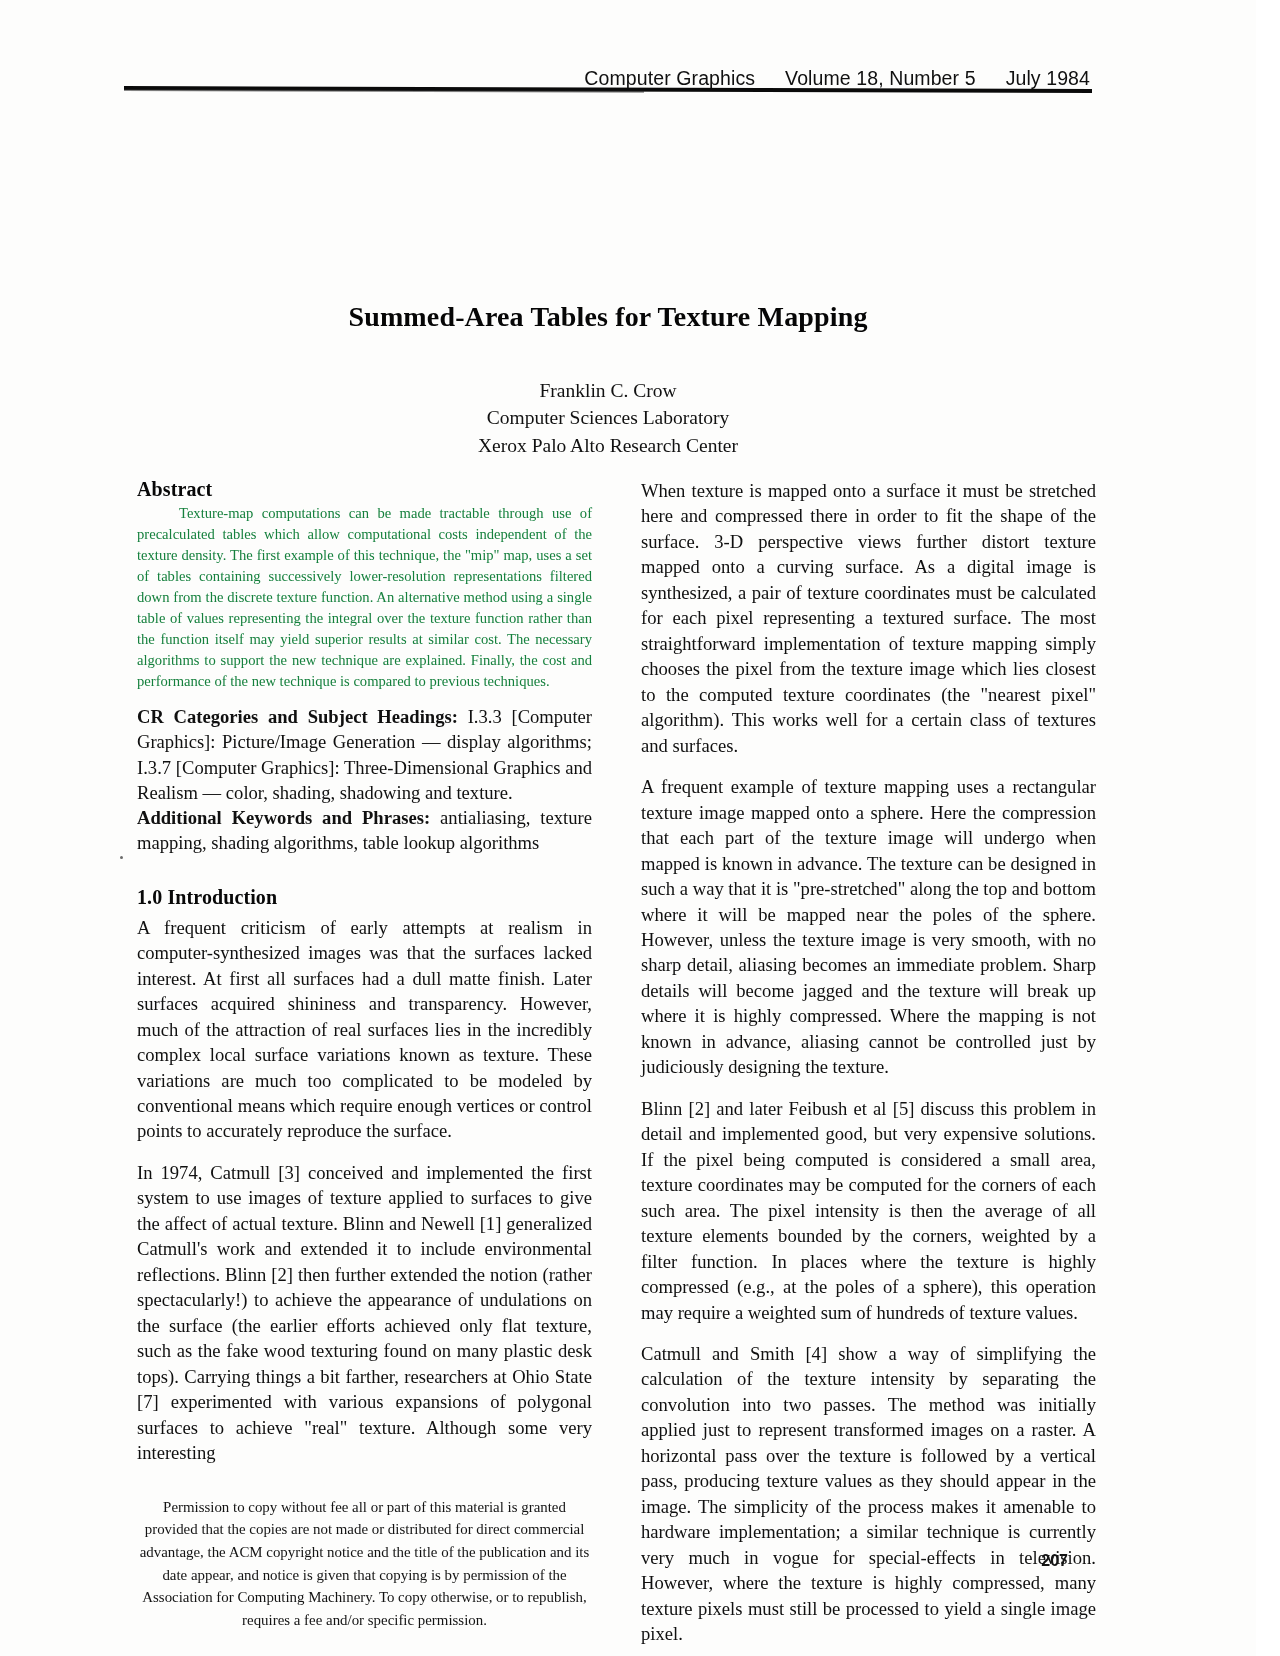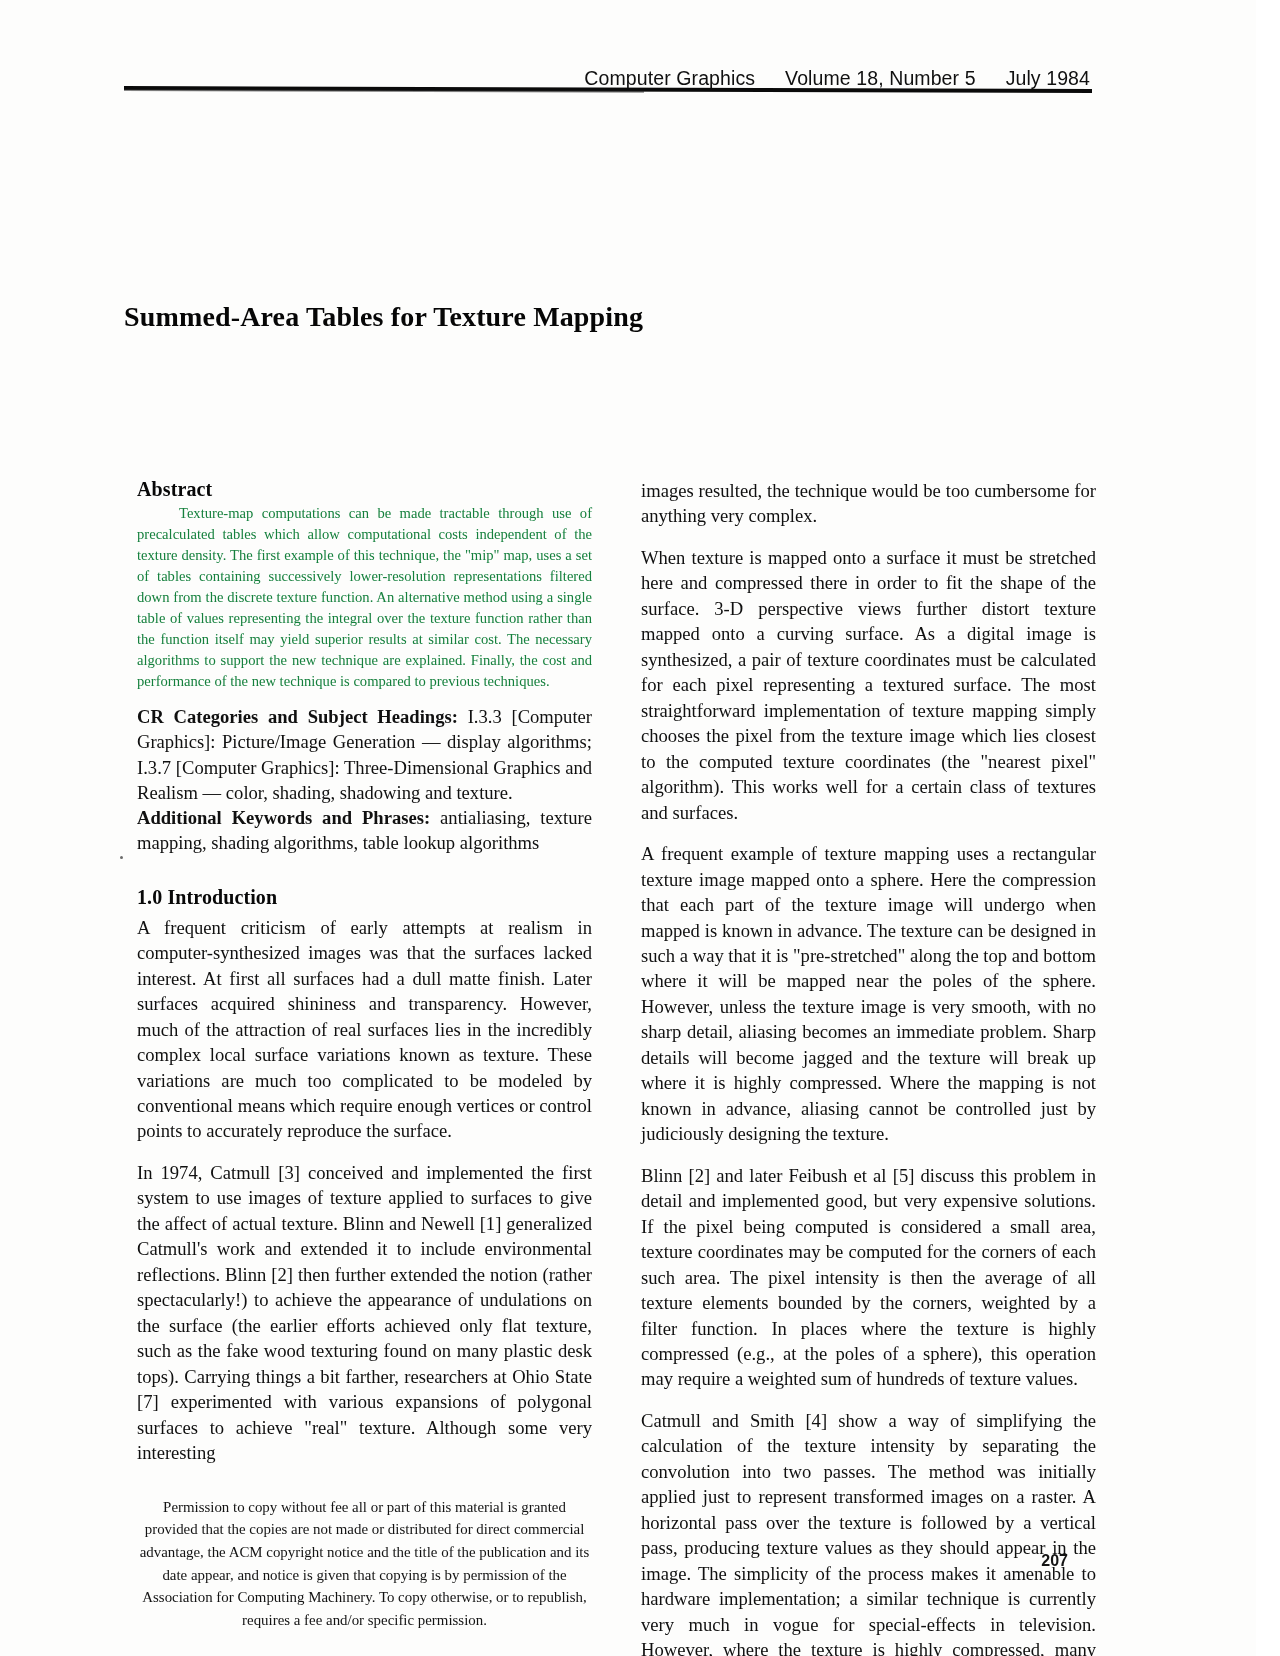--- a/index.html
+++ b/index.html
@@ -58,21 +58,21 @@
     background: #2a2a2a;
     opacity: .55;
   }
 
   
   .title-block {
     position: absolute;
     left: 124px;
     top: 300px;
     width: 968px;
-    text-align: left;
+    text-align: center;
   }
   .paper-title {
     font-size: 28px;
     font-weight: bold;
     letter-spacing: 0.15px;
     color: #060606;
     line-height: 1.2;
   }
   .author-block {
     margin-top: 43px;
@@ -177,20 +177,25 @@
     <div class="running-head-inner">
       <span>Computer Graphics</span>
       <span>Volume 18, Number 5</span>
       <span>July 1984</span>
     </div>
   </div>
   <div class="running-head-rule"></div>
 
   <div class="title-block">
     <div class="paper-title">Summed-Area Tables for Texture Mapping</div>
+    <div class="author-block">
+      <div>Franklin C. Crow</div>
+      <div>Computer Sciences Laboratory</div>
+      <div>Xerox Palo Alto Research Center</div>
+    </div>
   </div>
 
   <div class="speck"></div>
 
   <div class="columns">
 
     <div class="col col-left">
 
       <h2 class="sec-head">Abstract</h2>
       <p class="abstract">Texture-map computations can be made tractable through use of precalculated tables which allow computational costs independent of the texture density. The first example of this technique, the "mip" map, uses a set of tables containing successively lower-resolution representations filtered down from the discrete texture function. An alternative method using a single table of values representing the integral over the texture function rather than the function itself may yield superior results at similar cost. The necessary algorithms to support the new technique are explained. Finally, the cost and performance of the new technique is compared to previous techniques.</p>
@@ -203,21 +208,20 @@
       <h2 class="sec-head intro">1.0 Introduction</h2>
 
       <p class="body">A frequent criticism of early attempts at realism in computer-synthesized images was that the surfaces lacked interest. At first all surfaces had a dull matte finish. Later surfaces acquired shininess and transparency. However, much of the attraction of real surfaces lies in the incredibly complex local surface variations known as texture. These variations are much too complicated to be modeled by conventional means which require enough vertices or control points to accurately reproduce the surface.</p>
       <p class="body">In 1974, Catmull [3] conceived and implemented the first system to use images of texture applied to surfaces to give the affect of actual texture. Blinn and Newell [1] generalized Catmull's work and extended it to include environmental reflections. Blinn [2] then further extended the notion (rather spectacularly!) to achieve the appearance of undulations on the surface (the earlier efforts achieved only flat texture, such as the fake wood texturing found on many plastic desk tops). Carrying things a bit farther, researchers at Ohio State [7] experimented with various expansions of polygonal surfaces to achieve "real" texture. Although some very interesting</p>
 
       <div class="permission">Permission to copy without fee all or part of this material is granted provided that the copies are not made or distributed for direct commercial advantage, the ACM copyright notice and the title of the publication and its date appear, and notice is given that copying is by permission of the Association for Computing Machinery. To copy otherwise, or to republish, requires a fee and/or specific permission.</div>
 
     </div>
 
     <div class="col col-right">
-      <p class="body">images resulted, the technique would be too cumbersome for anything very complex.</p>
       <p class="body">When texture is mapped onto a surface it must be stretched here and compressed there in order to fit the shape of the surface. 3-D perspective views further distort texture mapped onto a curving surface. As a digital  image is synthesized, a pair of texture coordinates must be calculated for each pixel representing a textured surface. The most straightforward implementation of texture mapping simply chooses the pixel from the texture image which lies closest to the computed texture coordinates (the "nearest pixel" algorithm). This works well for a certain class of textures and surfaces.</p>
       <p class="body">A frequent example of texture mapping uses a rectangular texture image mapped onto a sphere. Here the compression that each part of the texture image will undergo when mapped is known in advance. The texture can be designed in such a way that it is "pre-stretched" along the top and bottom where it will be mapped near the poles of the sphere. However, unless the texture image is very smooth, with no sharp detail, aliasing becomes an immediate problem. Sharp details will become jagged and the texture will break up where it is highly compressed. Where the mapping is not known in advance, aliasing cannot be controlled just by judiciously designing the texture.</p>
       <p class="body">Blinn [2] and later Feibush et al [5] discuss this problem in detail and implemented good, but very expensive solutions. If the pixel being computed is considered a small area, texture coordinates may be computed for the corners of each such area. The pixel intensity is then the average of all texture elements bounded by the corners, weighted by a filter function. In places where the texture is highly compressed (e.g., at the poles of a sphere), this operation may require a weighted sum of hundreds of texture values.</p>
       <p class="body">Catmull and Smith [4] show a way of simplifying the calculation of the texture intensity by separating the convolution into two passes. The method was initially applied just to represent transformed images on a raster. A horizontal pass over the texture is followed by a vertical pass, producing texture values as they should appear in the image. The simplicity of the process makes it amenable to hardware implementation; a  similar technique is currently very much in vogue for special-effects in television. However, where the texture is highly compressed, many texture  pixels must still be processed to yield a single image pixel.</p>
 
     </div>
 
   </div>
 
   <div class="page-number">207</div>

